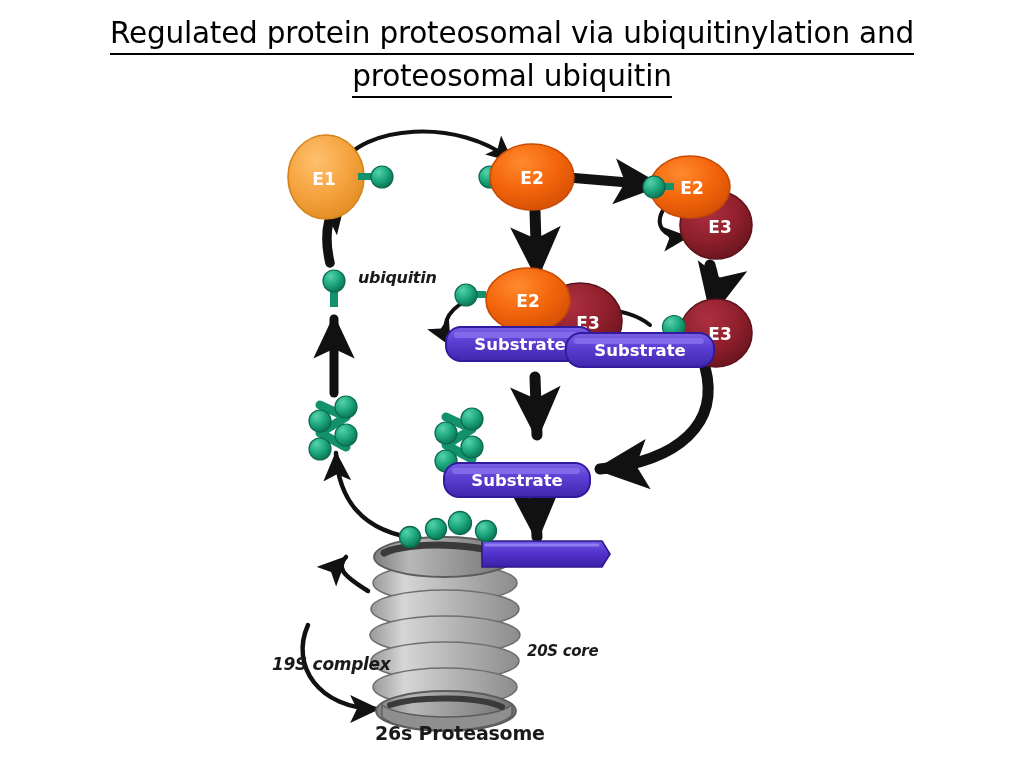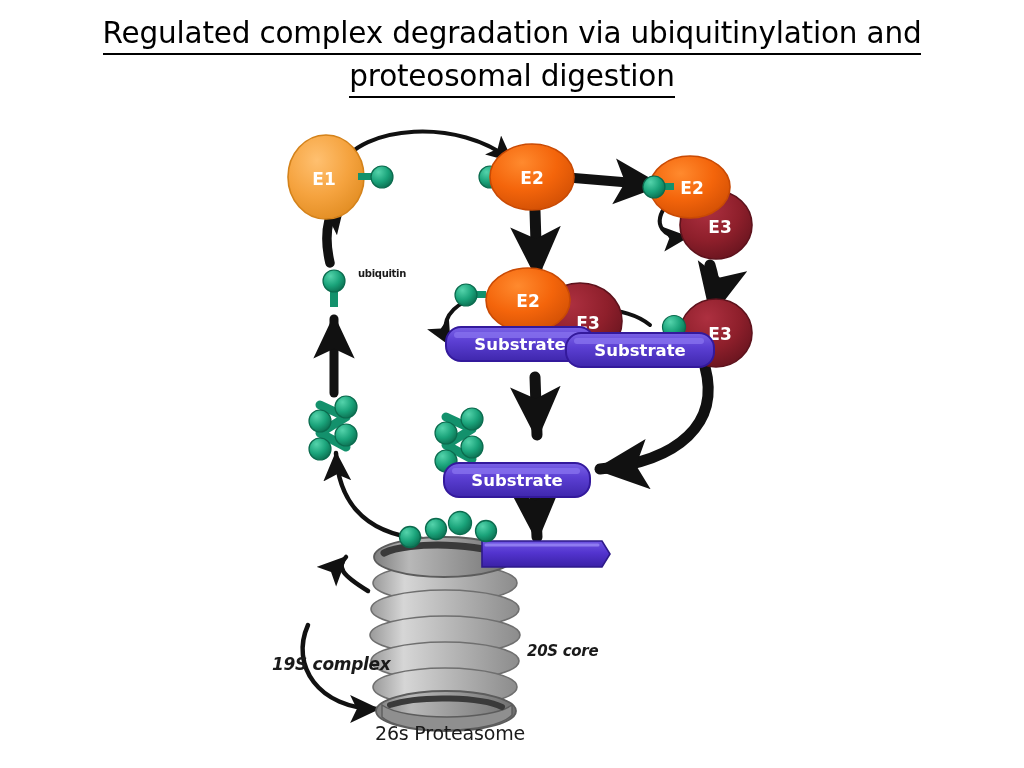--- a/index.html
+++ b/index.html
@@ -53,21 +53,22 @@
   #figure svg { display: block; }
 
   .fig-label {
     position: absolute;
     color: #1a1a1a;
     font-family: "DejaVu Sans", sans-serif;
     white-space: nowrap;
   }
   #label-ubiquitin {
     left: 108px; top: 163px;
-    font-size: 10px;
+    font-size: 16px;
+    font-style: italic;
     font-weight: 700;
     letter-spacing: -0.3px;
   }
   #label-19s {
     left: 22px; top: 505px;
     font-size: 17px;
     font-style: italic;
     font-weight: 700;
     letter-spacing: -0.3px;
     margin-top: 44px;
@@ -75,33 +76,33 @@
   #label-20s {
     left: 277px; top: 537px;
     font-size: 15px;
     font-style: italic;
     font-weight: 700;
     letter-spacing: -0.3px;
   }
   #label-26s {
     left: 125px; top: 617px;
     font-size: 19px;
-    font-weight: 400;
+    font-weight: 700;
     letter-spacing: -0.2px;
   }
 </style>
 </head>
 <body>
 
 <div id="slide">
 
   <div id="title-block">
-    <span class="title-line">Regulated complex degradation via ubiquitinylation and</span>
+    <span class="title-line">Regulated protein proteosomal via ubiquitinylation and</span>
     <span id="title-line-2-wrap">
-      <span class="title-line">proteosomal digestion</span>
+      <span class="title-line">proteosomal ubiquitin</span>
     </span>
   </div>
 
   <div id="figure">
 
     <svg width="620" height="650" viewBox="0 0 620 650" xmlns="http://www.w3.org/2000/svg">
 
       <defs>
         <radialGradient id="gE1" cx="38%" cy="30%" r="78%">
           <stop offset="0%" stop-color="#ffc070"></stop>

